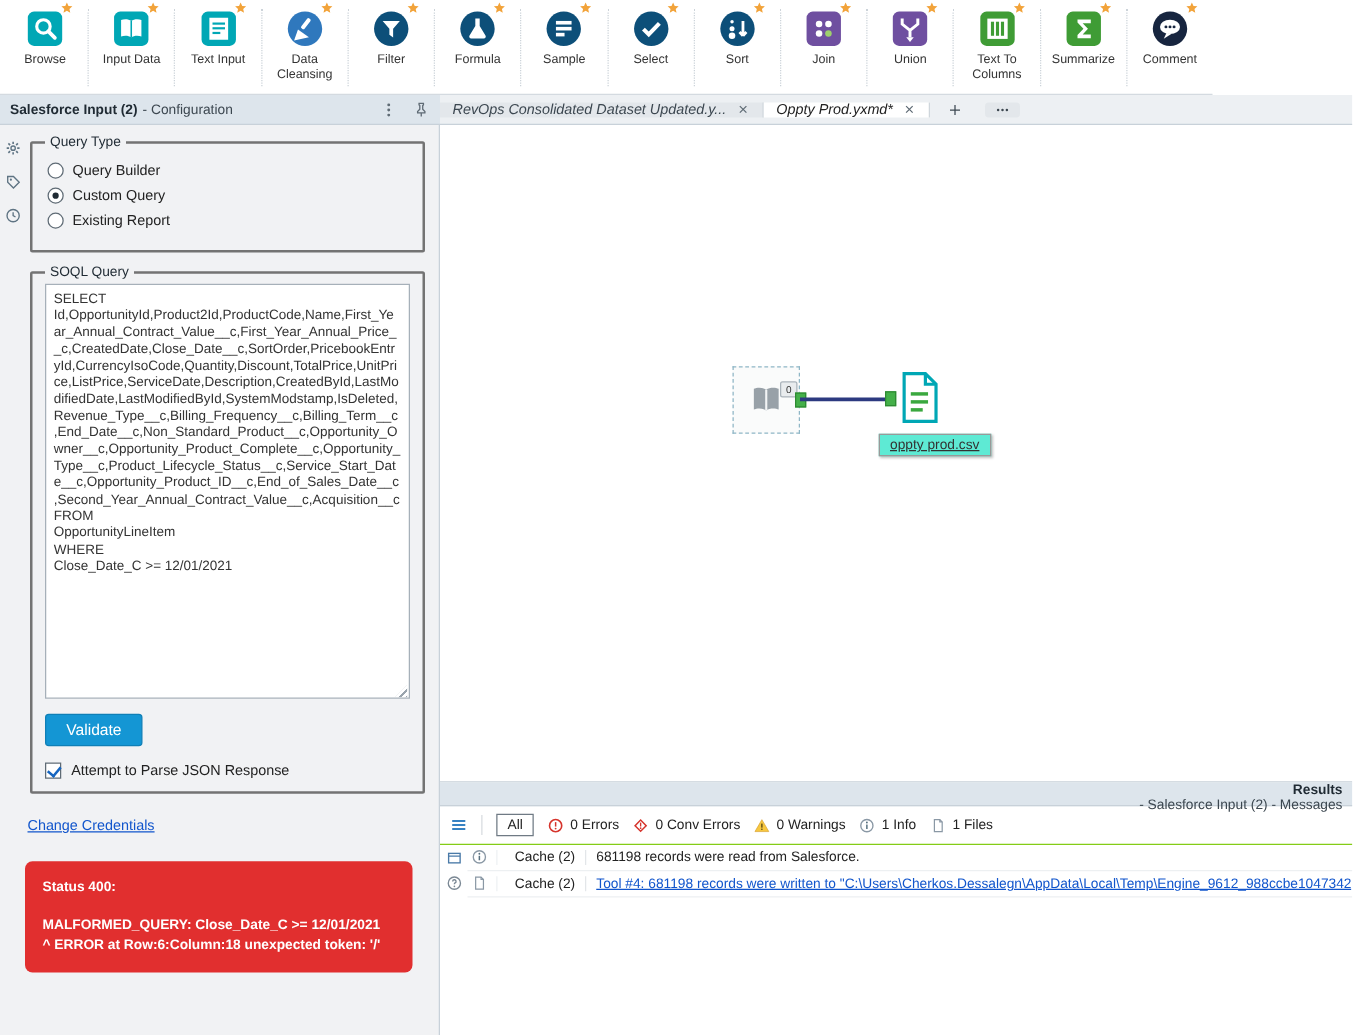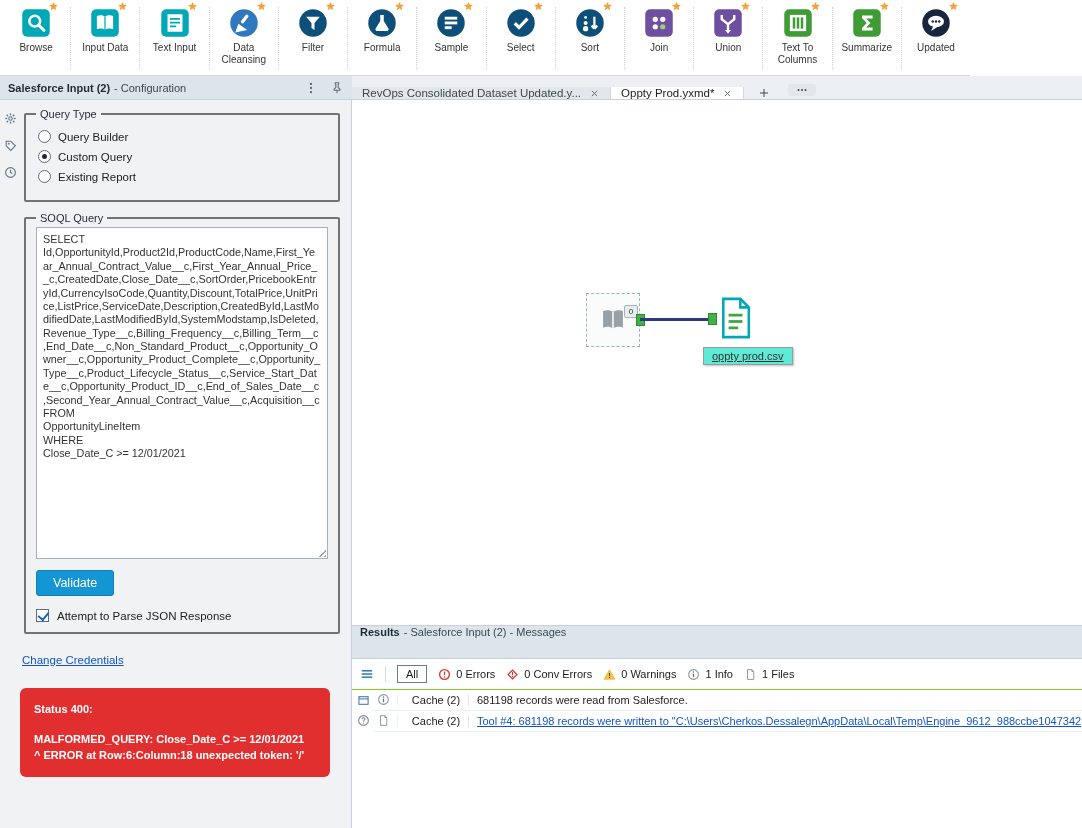--- a/index.html
+++ b/index.html
@@ -62,21 +62,21 @@
   .checkbox.on::after{content:"";position:absolute;left:3.2px;top:0.4px;width:4.5px;height:8px;
                       border:solid #1565c0;border-width:0 2px 2px 0;transform:rotate(40deg);}
   .cred-link{display:inline-block;margin:10px 0 0 2px;font-size:11.5px;color:#1155cc;
              text-decoration:underline;cursor:pointer;}
   .error-box{margin-top:22px;width:310px;box-sizing:border-box;background:#e12f2f;color:#fff;
              border-radius:6px;padding:13px 14px;font-size:11px;font-weight:bold;line-height:1.5;}
   .err-gap{height:13px;}
 
   
   .tabbar{position:absolute;left:352px;top:76px;width:730px;height:24px;background:#edf0f3;
-          border-bottom:1px solid #c8d1d9;display:flex;align-items:flex-end;box-sizing:border-box;}
+          border-bottom:1px solid #c8d1d9;display:flex;align-items:center;box-sizing:border-box;font-style:italic;}
   .tabs{display:flex;}
   .tab{display:flex;align-items:center;gap:9px;padding:0 10px;font-size:11.5px;color:#3c4750;
        background:#e3e7eb;border-right:1px solid #cfd6dc;cursor:pointer;white-space:nowrap;}
   .tab.active{background:#fff;color:#222;}
   .tab-close{width:10px;height:10px;display:flex;align-items:center;cursor:pointer;}
   .tab-close svg{width:9px;height:9px;display:block;}
   .tab-btn{width:24px;display:flex;align-items:center;justify-content:center;cursor:pointer;margin-left:8px;}
   .tab-btn.more{background:#e3e7eb;border-radius:3px;margin:3px 0 3px 12px;width:28px;}
   .tab-btn svg{width:12px;height:12px;display:block;}
 
@@ -97,22 +97,22 @@
   .wire{position:absolute;left:288px;top:218px;width:68px;height:3px;background:#2c3a80;cursor:pointer;}
   .out-tool{position:absolute;left:366px;top:196px;width:34px;height:44px;cursor:move;}
   .out-tool svg{width:34px;height:44px;display:block;}
   .out-label{position:absolute;left:351px;top:247px;background:#5eead4;border:1px solid #999;
              box-shadow:1px 1px 2px rgba(0,0,0,.25);font-size:11px;padding:2px 8px;color:#333;
              white-space:nowrap;cursor:move;text-decoration:underline;}
 
   
   .results{position:absolute;left:352px;top:625px;width:730px;height:203px;background:#fff;
            border-top:1px solid #c8d1d9;box-sizing:border-box;}
-  .results-header{height:33px;background:#dde5ec;border-bottom:1px solid #c8d1d9;display:flex;
-                  align-items:flex-start;padding:0 8px;box-sizing:border-box;}
+  .results-header{height:19px;background:#dde5ec;border-bottom:1px solid #c8d1d9;display:flex;
+                  align-items:flex-end;padding:0 8px;box-sizing:border-box;flex-direction:column;}
   .filterbar{height:31px;display:flex;align-items:center;gap:11px;padding:0 8px;
              border-bottom:1px solid #84cc16;box-sizing:border-box;}
   .f-ico{width:14px;height:14px;display:inline-flex;flex:0 0 auto;}
   .f-ico svg{width:14px;height:14px;display:block;}
   .menu-ico{cursor:pointer;}
   .fsep{width:1px;height:16px;background:#d7dbdf;}
   .filter-all{border:1px solid #6f7a84;background:#fff;font-size:11px;padding:2px 8px;cursor:pointer;}
   .filter-item{display:flex;align-items:center;gap:5px;font-size:11px;cursor:pointer;color:#222;}
   .filter-item .f-ico{width:13px;height:13px;}
   .filter-item .f-ico svg{width:13px;height:13px;}
@@ -347,21 +347,21 @@
             <circle cx="9.4" cy="10.8" r=".95" fill="#17253f"></circle>
             <circle cx="12" cy="10.8" r=".95" fill="#17253f"></circle>
             <circle cx="14.6" cy="10.8" r=".95" fill="#17253f"></circle>
           </svg>
         <span class="star">
             <svg viewBox="0 0 24 24">
               <path d="M12 2l2.8 6.2 6.8.7-5.1 4.5 1.4 6.6-5.9-3.4-5.9 3.4 1.4-6.6L2.4 8.9l6.8-.7z" fill="#f2a33a"></path>
             </svg>
           </span>
       </span>
-      <span class="tool-label">Updated</span>
+      <span class="tool-label">Comment</span>
     </div>
     </header>
 
   <div class="panel-header">
     <span class="ph-title">Salesforce Input (2)</span>
     <span class="ph-sub">- Configuration</span>
     <span class="ph-icons">
         <span class="hicon">
           <svg viewBox="0 0 24 24">
             <circle cx="12" cy="5" r="2" fill="#5f6b75"></circle>

